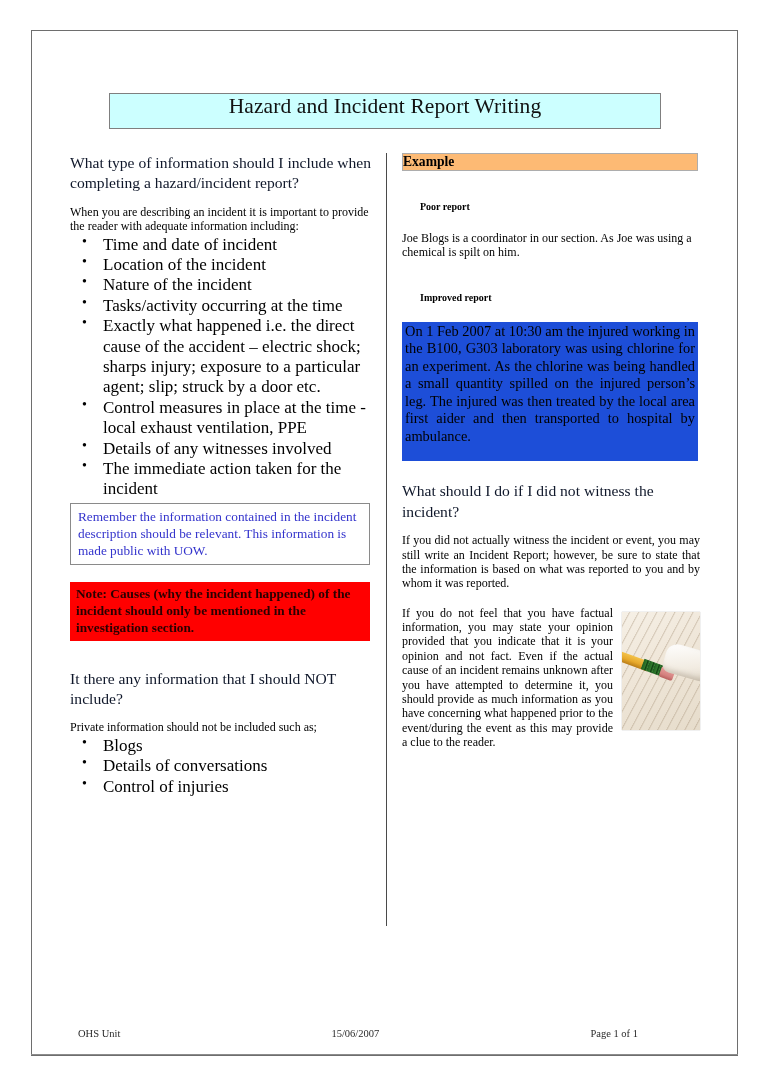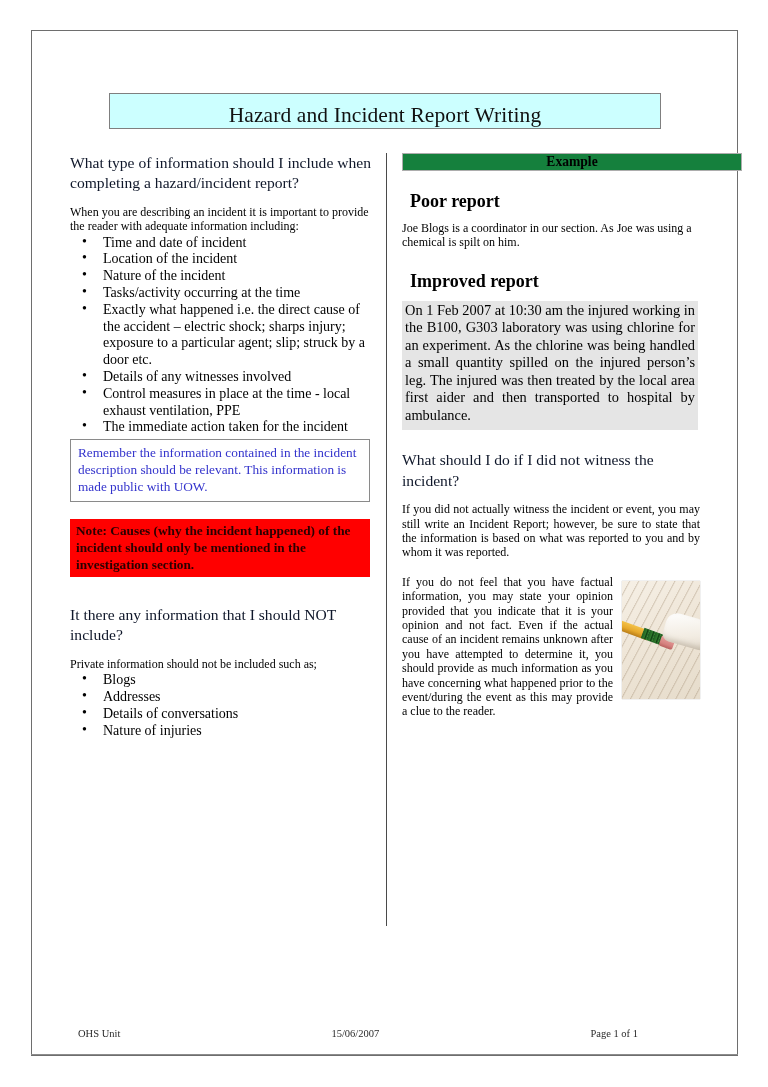--- a/index.html
+++ b/index.html
@@ -31,21 +31,21 @@
   #title-banner {
     position: absolute;
     left: 77px;
     top: 62px;
     width: 552px;
     height: 36px;
     background: #ccffff;
     border: 1px solid #7f7f7f;
     box-sizing: border-box;
     display: flex;
-    align-items: flex-end;
+    align-items: flex-start;
     justify-content: center;
   }
   #title-banner .title-text {
     font-size: 21.5px;
     letter-spacing: 0.1px;
     color: #111;
   }
 
   
   #columns {
@@ -91,21 +91,21 @@
   p.just {
     text-align: justify;
     text-justify: inter-word;
   }
   ul.bullets {
     margin: 0;
     padding: 0;
     list-style: none;
   }
   ul.bullets li {
-    font-size: 14px;
+    font-size: 17px;
     line-height: 1.2;
     position: relative;
     padding-left: 33px;
     margin-bottom: 0px;
   }
   ul.bullets li::before {
     content: "\2022";
     position: absolute;
     left: 12px;
     top: -1px;
@@ -137,44 +137,44 @@
   #note-red p {
     color: #2a0000;
     font-size: 13.3px;
     line-height: 1.29;
     margin: 0;
   }
   .gap-before-head { margin-top: 28px; }
 
   
   #example-bar {
-    width: 340px;
+    width: 296px;
     height: 18px;
-    background: #15803d;
+    background: #fdba74;
     border: 1px solid #adadad;
     box-sizing: border-box;
     display: flex;
     align-items: center;
-    justify-content: center;
+    justify-content: flex-start;
   }
   #example-bar .label {
     font-weight: bold;
     font-size: 13.6px;
   }
   .sub-head {
     font-weight: bold;
-    font-size: 18px;
+    font-size: 10px;
     line-height: 1.2;
-    margin: 8px;
+    margin: 18px;
   }
   #improved-block {
-    background: #e5e5e5;
+    background: #1d4ed8;
     width: 296px;
     box-sizing: border-box;
-    padding: 1px 3px 6px 3px;
+    padding: 1px 3px 16px 3px;
   }
   #improved-block p {
     font-size: 14.4px;
     line-height: 1.215;
     margin: 0;
     text-align: justify;
     text-justify: inter-word;
   }
 
   
@@ -279,42 +279,41 @@
       <div class="h-blue">What type of information should I include when completing a hazard/incident report?</div>
 
       <p class="body">When you are describing an incident it is important to provide the reader with adequate information including:</p>
 
       <ul class="bullets">
         <li>Time and date of incident</li>
         <li>Location of the incident</li>
         <li>Nature of the incident</li>
         <li>Tasks/activity occurring at the time</li>
         <li>Exactly what happened i.e. the direct cause of the accident – electric shock; sharps injury; exposure to a particular agent; slip; struck by a door etc.</li>
+        <li>Control measures in place at the time - local exhaust ventilation, PPE</li>
         <li>Details of any witnesses involved</li>
-        <li>Control measures in place at the time - local exhaust ventilation, PPE</li>
         <li>The immediate action taken for the incident</li>
       </ul>
 
       <div id="note-blue">
         <p>Remember the information contained in the incident description should be relevant.  This information is made public with UOW.</p>
       </div>
 
       <div id="note-red">
         <p>Note: Causes (why the incident happened) of the incident should only be mentioned in the investigation section.</p>
       </div>
 
       <div class="h-blue gap-before-head">It there any information that I should NOT include?</div>
 
       <p class="body">Private information should not be included such as;</p>
 
       <ul class="bullets">
         <li>Blogs</li>
-        <li>Addresses</li>
         <li>Details of conversations</li>
-        <li>Nature of injuries</li>
+        <li>Control of injuries</li>
       </ul>
     </div>
 
     <div id="col-divider"></div>
 
     <div id="col-right">
 
       <div id="example-bar">
         <span class="label">Example</span>
       </div>

